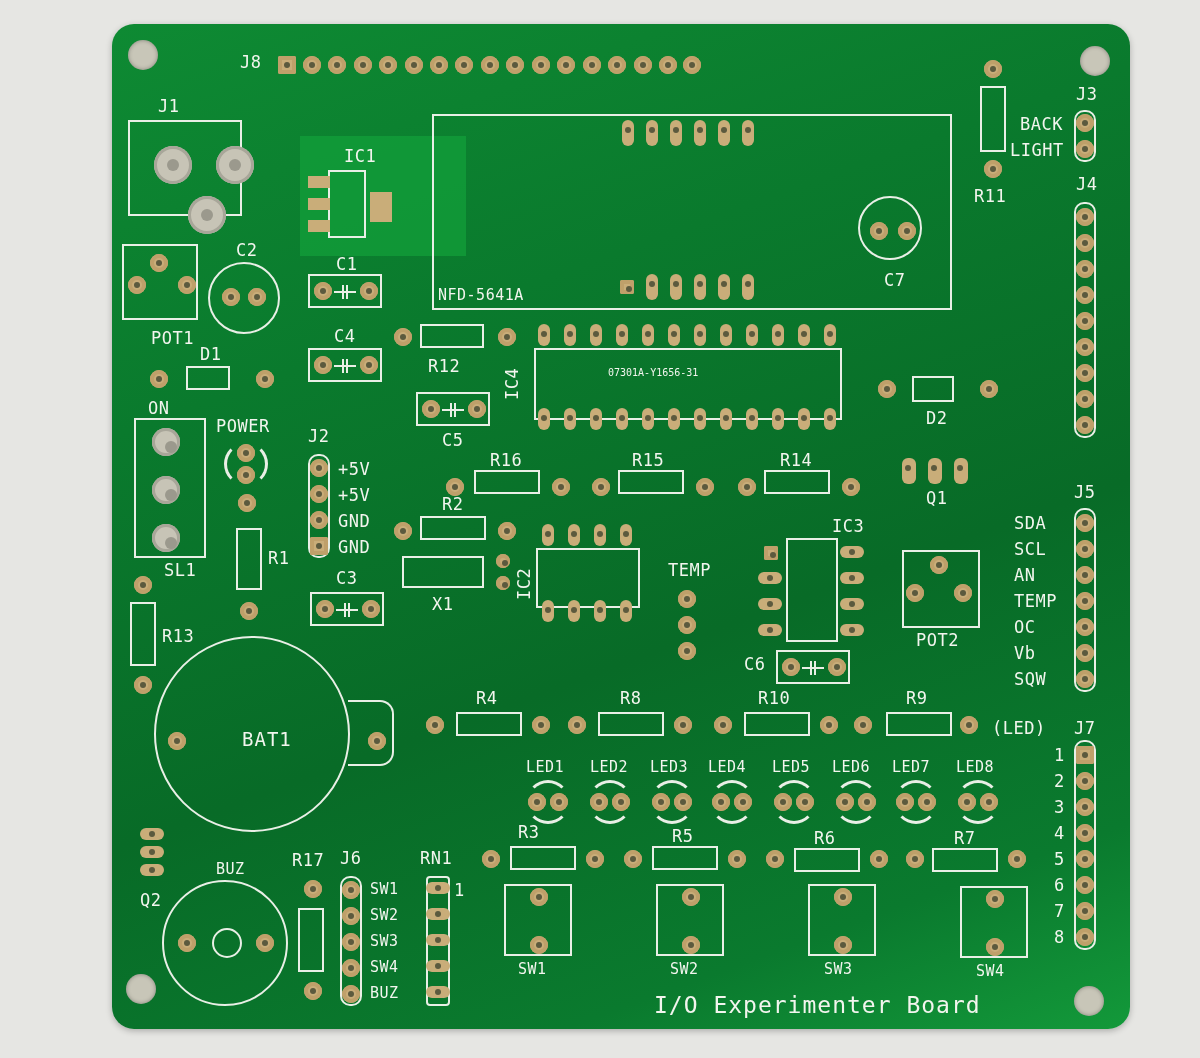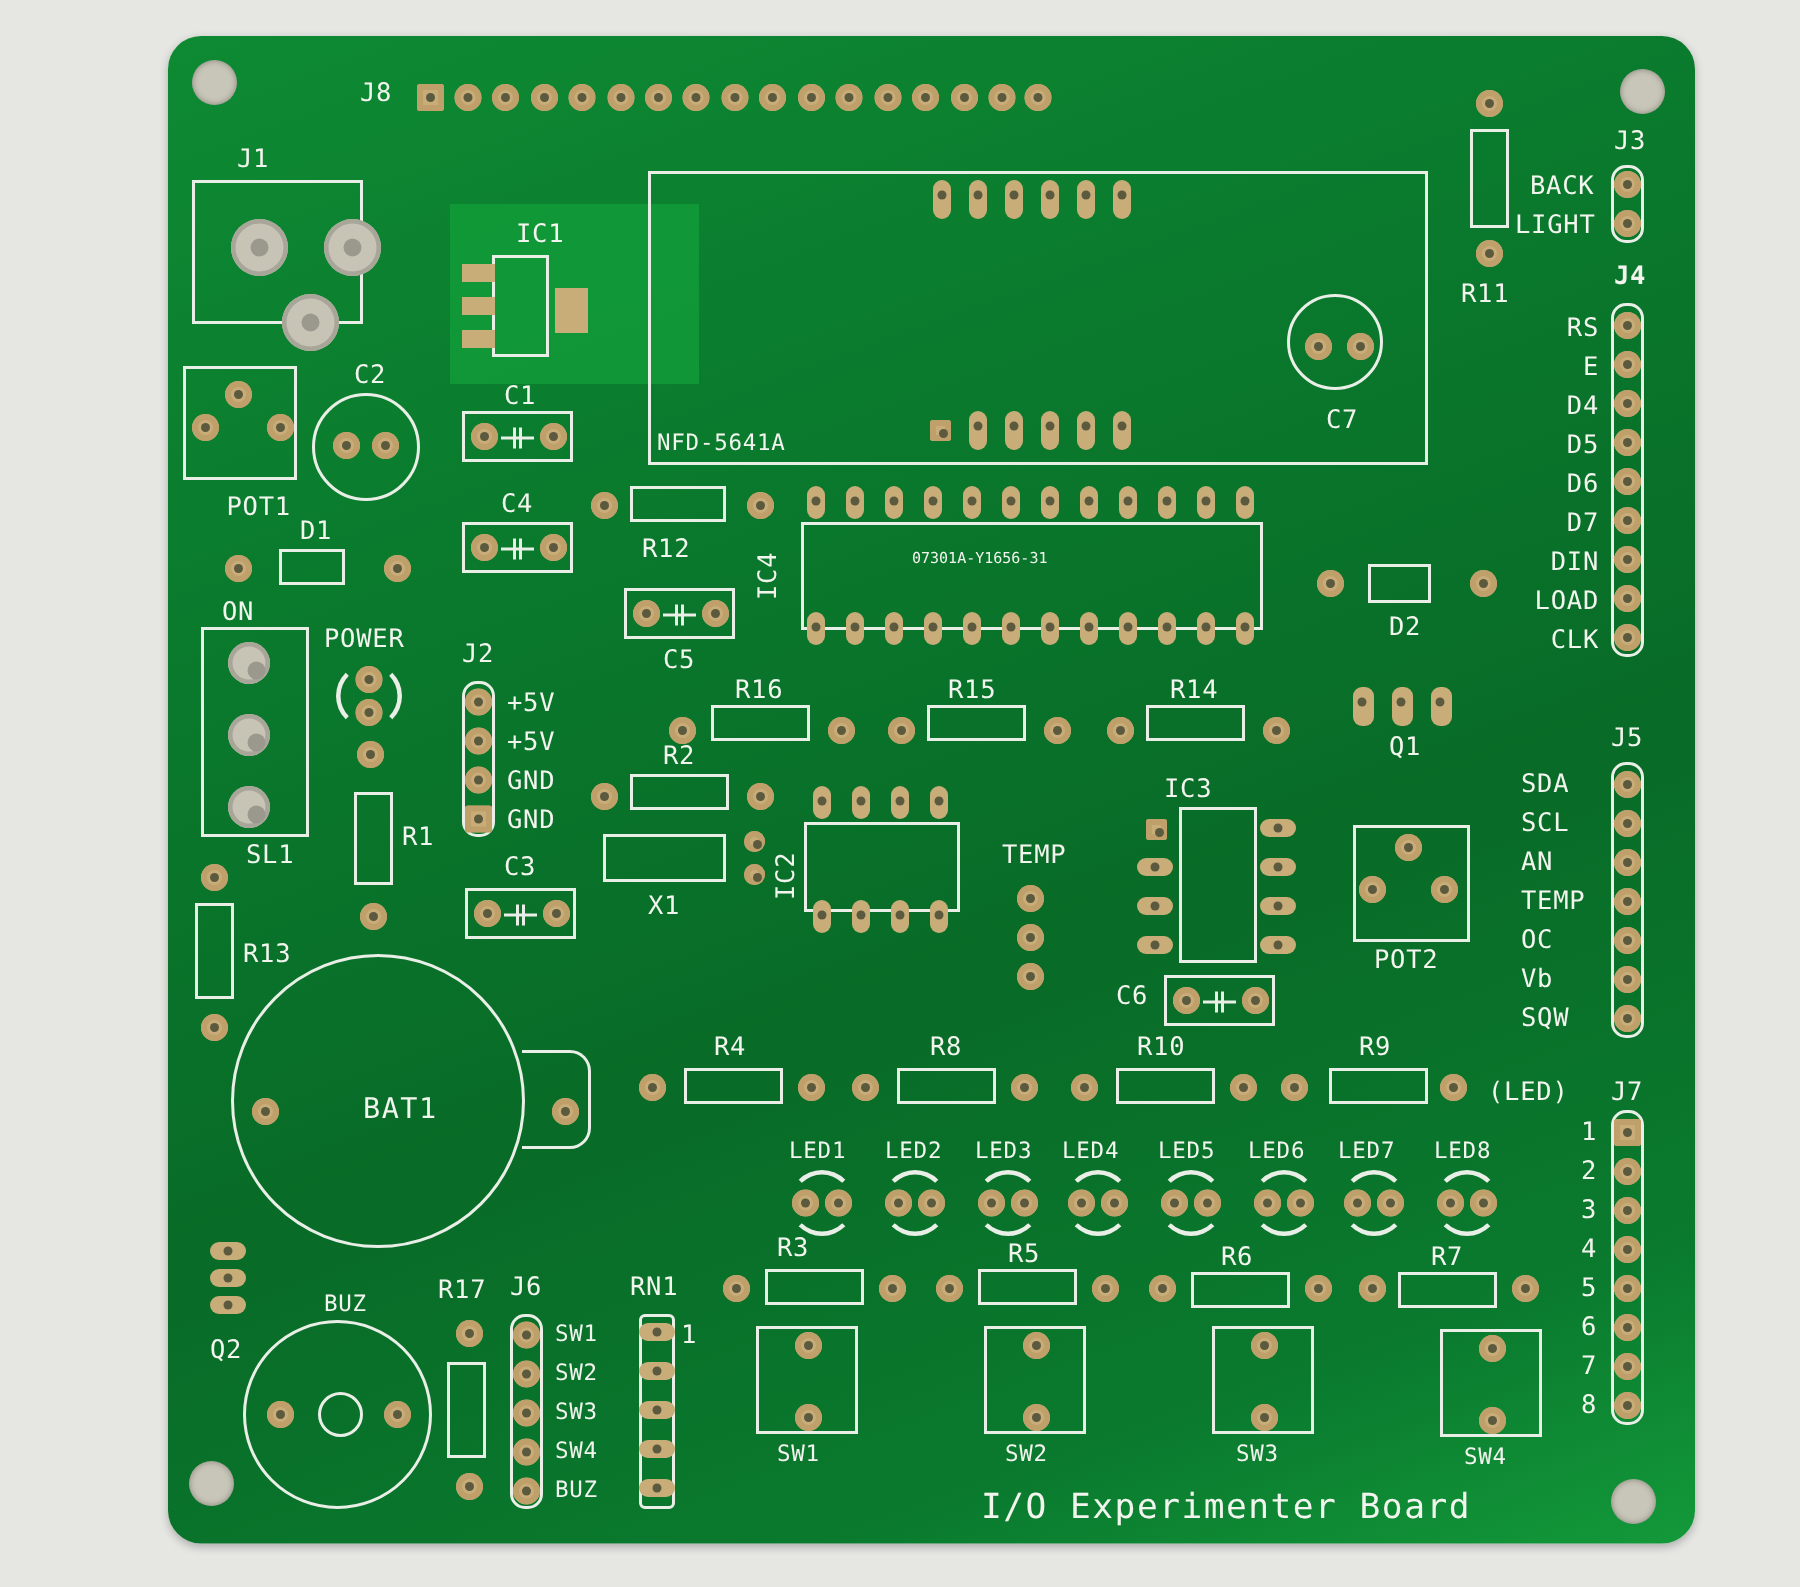--- a/index.html
+++ b/index.html
@@ -204,32 +204,21 @@
   <span class="lbl" style="left:814px;top:466px;">Q1</span>
 
   <span class="lbl" style="left:964px;top:62px;">J3</span>
   <span class="lbl" style="left:908px;top:92px;">BACK</span>
   <span class="lbl" style="left:898px;top:118px;">LIGHT</span>
   <div class="hdr" style="left:962px;top:86px;height:52px;">
     <div class="pad" style="top:2px;"></div>
       <div class="pad" style="top:28px;"></div>
     </div>
 
-  <span class="lbl" style="left:964px;top:152px;font-weight:bold;">J4</span>
-  <div style="position:absolute;right:64px;top:182px;text-align:right;">
-    <div class="lbl" style="position:static;height:26px;line-height:26px;">RS</div>
-    <div class="lbl" style="position:static;height:26px;line-height:26px;">E</div>
-    <div class="lbl" style="position:static;height:26px;line-height:26px;">D4</div>
-    <div class="lbl" style="position:static;height:26px;line-height:26px;">D5</div>
-    <div class="lbl" style="position:static;height:26px;line-height:26px;">D6</div>
-    <div class="lbl" style="position:static;height:26px;line-height:26px;">D7</div>
-    <div class="lbl" style="position:static;height:26px;line-height:26px;">DIN</div>
-    <div class="lbl" style="position:static;height:26px;line-height:26px;">LOAD</div>
-    <div class="lbl" style="position:static;height:26px;line-height:26px;">CLK</div>
-  </div>
+  <span class="lbl" style="left:964px;top:152px;">J4</span>
   <div class="hdr" style="left:962px;top:178px;height:236px;">
     <div class="pad" style="top:4px"></div>
       <div class="pad" style="top:30px"></div>
       <div class="pad" style="top:56px"></div>
     <div class="pad" style="top:82px"></div>
       <div class="pad" style="top:108px"></div>
       <div class="pad" style="top:134px"></div>
     <div class="pad" style="top:160px"></div>
       <div class="pad" style="top:186px"></div>
       <div class="pad" style="top:212px"></div>
@@ -315,21 +304,21 @@
       <div class="opad" style="left:78px;top:76px"></div>
   </div>
 
   <span class="lbl" style="left:556px;top:538px;">TEMP</span>
   <div style="position:absolute;left:566px;top:566px;">
     <div class="pad" style="left:0;top:0;"></div>
       <div class="pad" style="left:0;top:26px;"></div>
       <div class="pad" style="left:0;top:52px;"></div>
   </div>
 
-  <span class="lbl" style="left:664px;top:494px;">IC3</span>
+  <span class="lbl" style="left:720px;top:494px;">IC3</span>
   <div class="outline" style="left:674px;top:514px;width:52px;height:104px;"></div>
   <div style="position:absolute;left:646px;top:522px;">
     <div class="pad sq" style="left:6px;top:0;width:14px;height:14px;"></div>
     <div class="hpad" style="left:0;top:26px"></div>
       <div class="hpad" style="left:0;top:52px"></div>
       <div class="hpad" style="left:0;top:78px"></div>
     <div class="hpad" style="left:82px;top:0"></div>
       <div class="hpad" style="left:82px;top:26px"></div>
       <div class="hpad" style="left:82px;top:52px"></div>
       <div class="hpad" style="left:82px;top:78px"></div>

